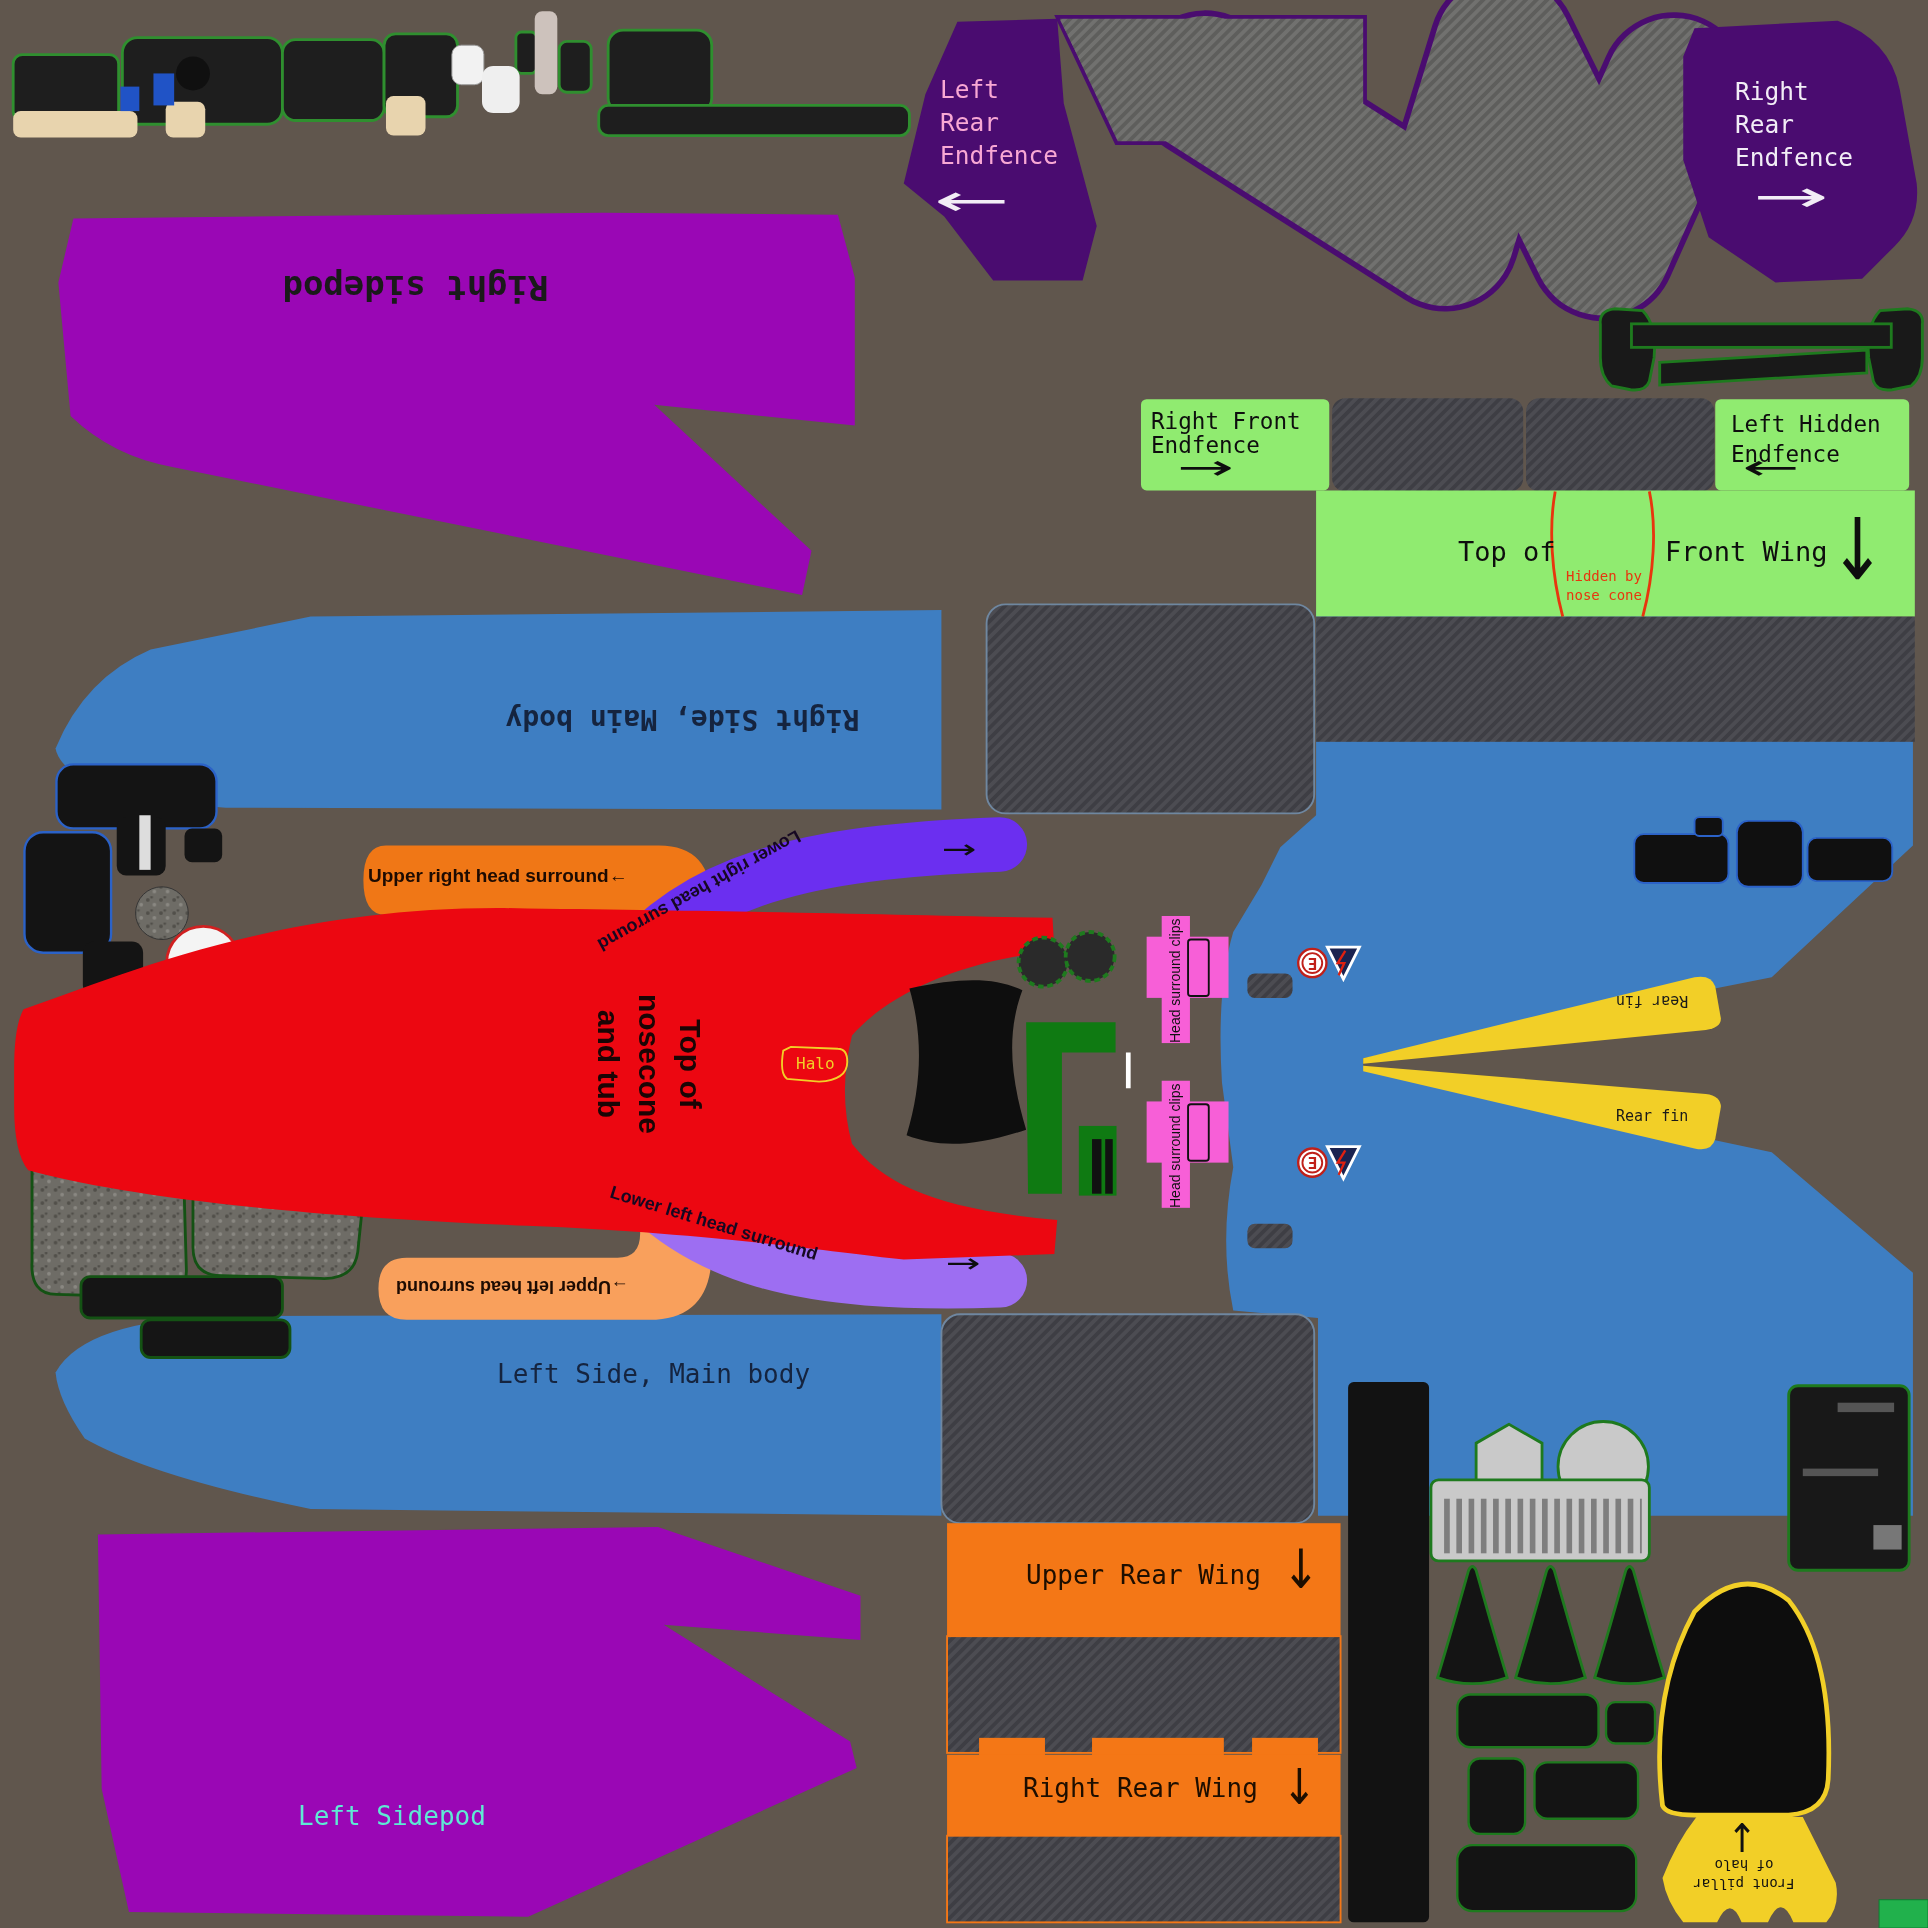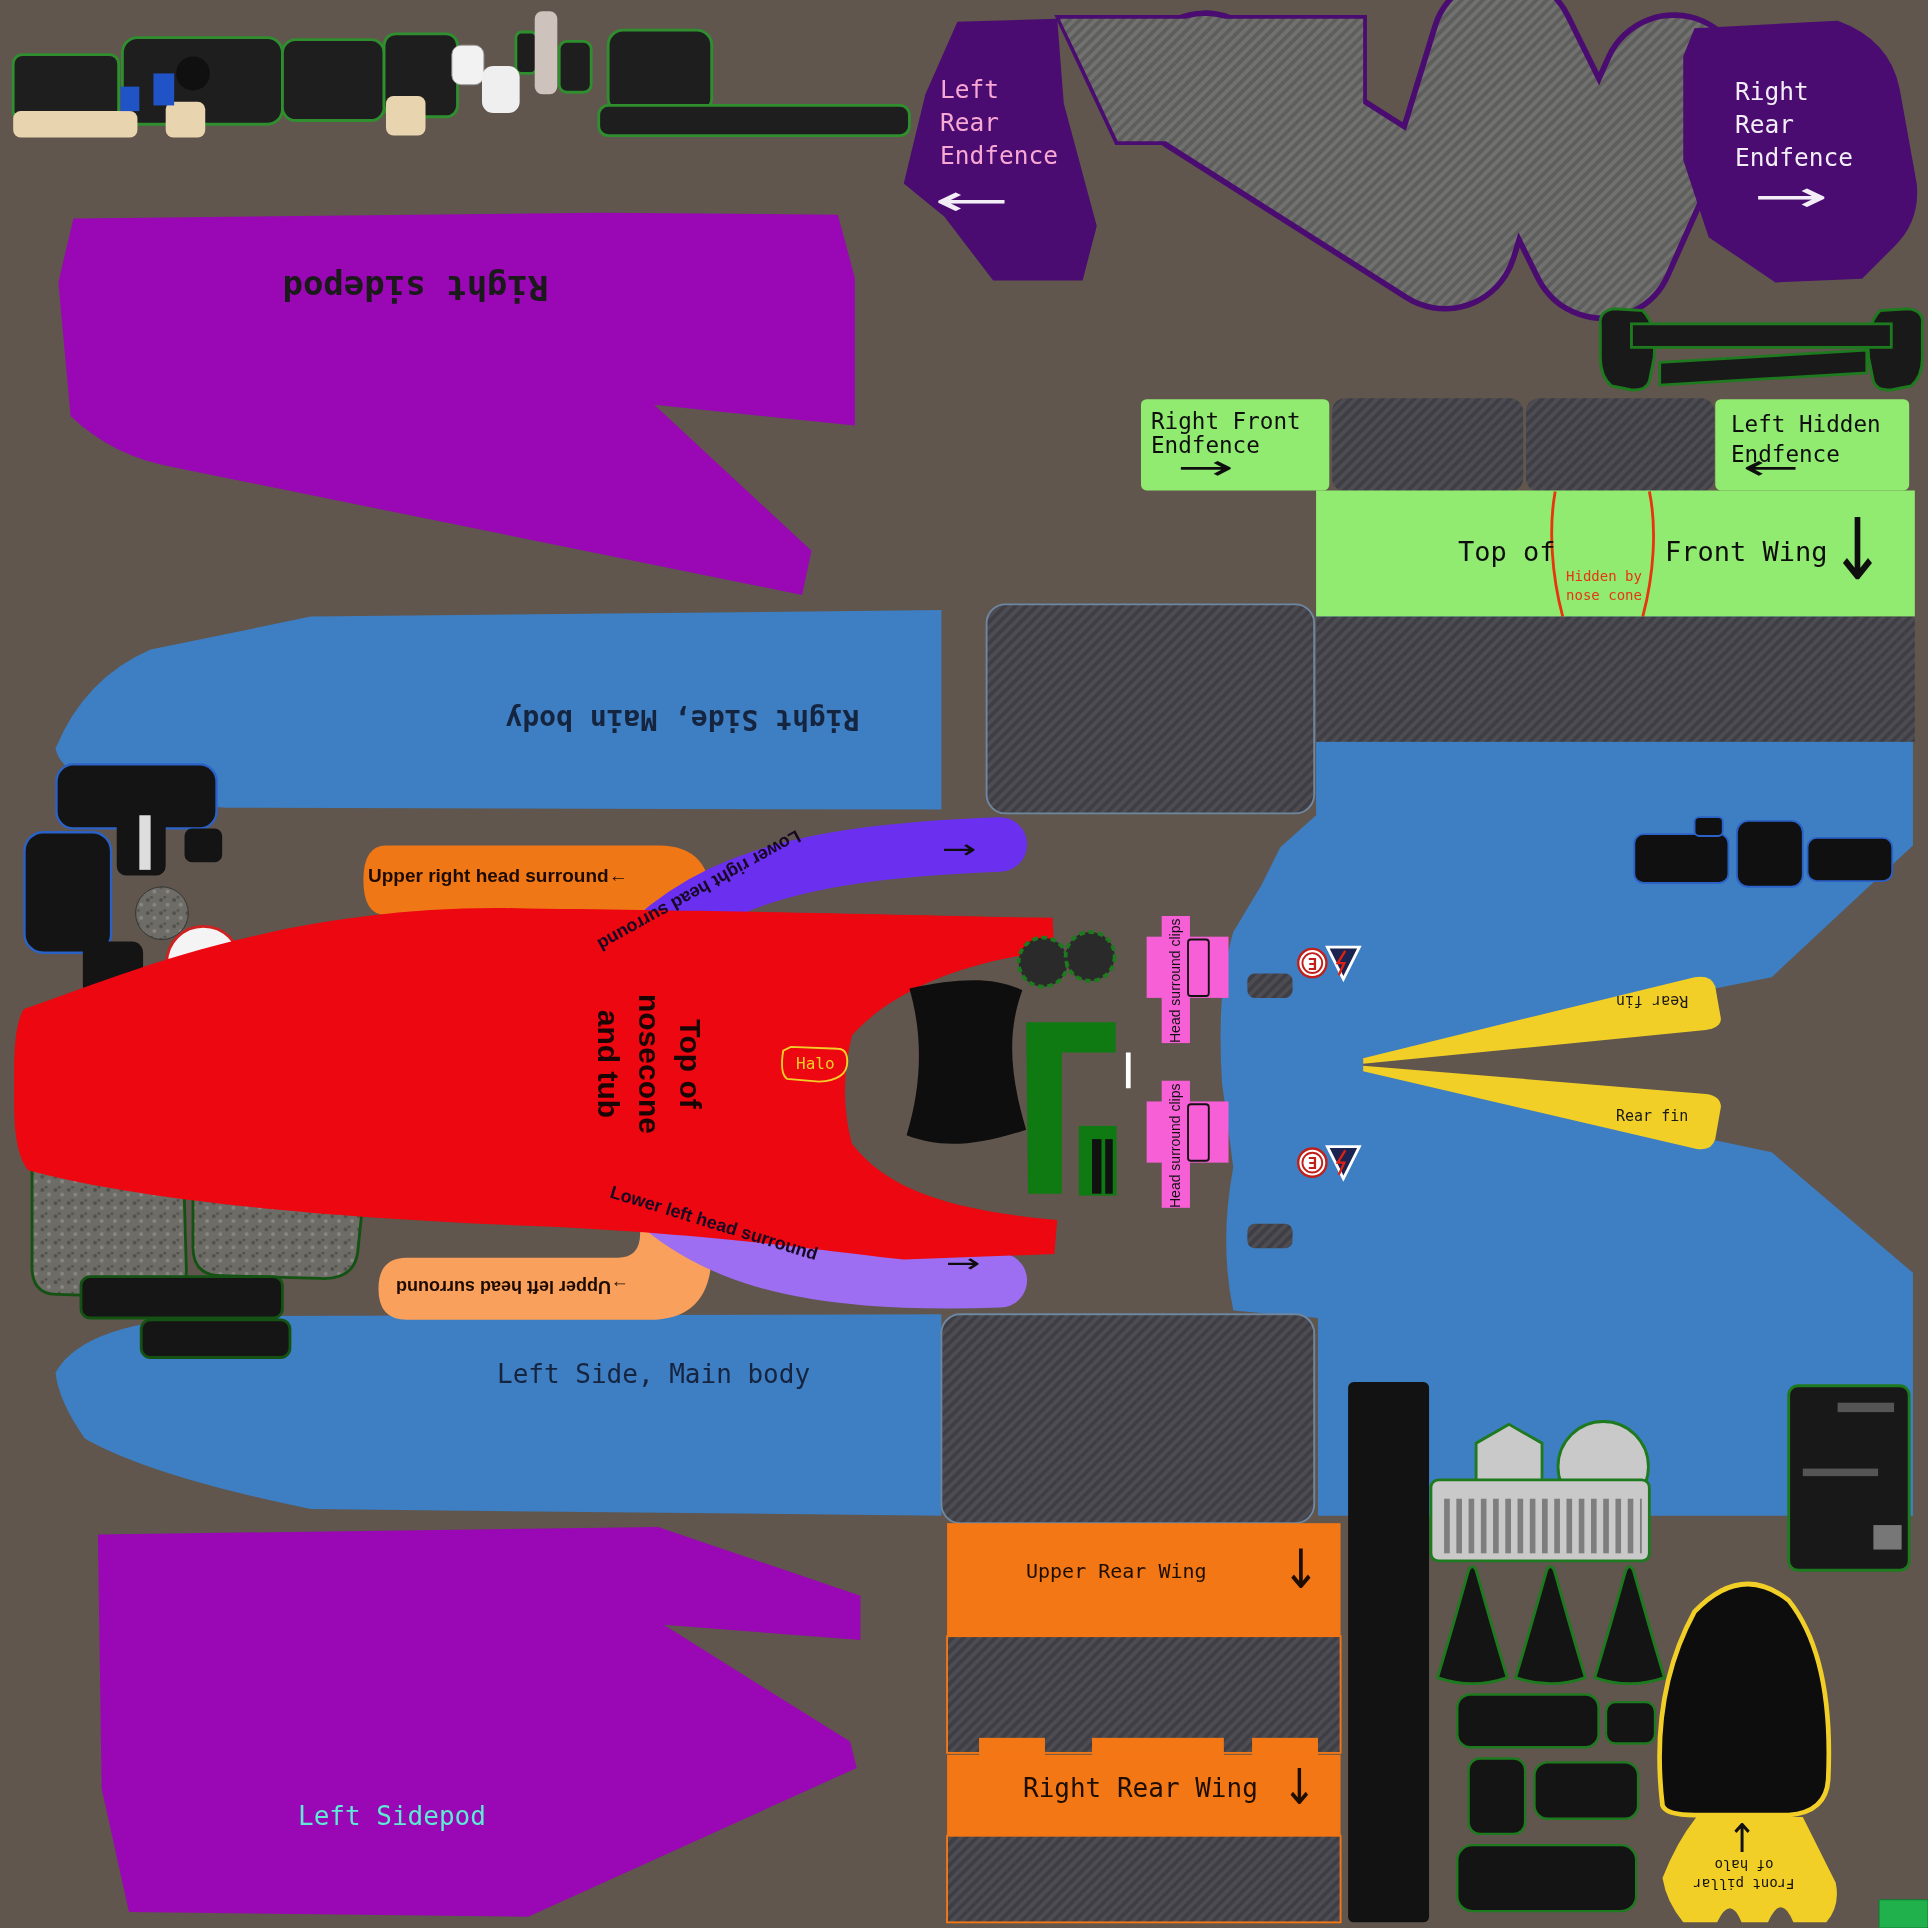--- a/index.html
+++ b/index.html
@@ -266,21 +266,21 @@
 and tub</div>
 
 <div class="lbl mono" style="left:796px;top:1054px;font-size:16px;color:#F2CF27;">Halo</div>
 
 <div class="lbl sans ctr" style="left:1105px;top:972px;width:141px;font-size:14px;color:#111111;transform:rotate(-90deg);">Head surround clips</div>
 <div class="lbl sans ctr" style="left:1105px;top:1137px;width:141px;font-size:14px;color:#111111;transform:rotate(-90deg);">Head surround clips</div>
 
 <div class="lbl mono r180" style="left:1616px;top:991px;font-size:15px;color:#1A1A1A;">Rear fin</div>
 <div class="lbl mono" style="left:1616px;top:1107px;font-size:15px;color:#1A1A1A;">Rear fin</div>
 
-<div class="lbl mono" style="left:1026px;top:1559px;font-size:20px;color:#1D0E00;">Upper Rear Wing</div>
+<div class="lbl mono" style="left:1026px;top:1559px;font-size:26px;color:#1D0E00;">Upper Rear Wing</div>
 <div class="arrow" style="left:1282px;top:1542px;font-size:45px;color:#1D0E00;transform:scaleY(1.2);transform-origin:center top;">↓</div>
 
 <div class="lbl mono" style="left:1023px;top:1772px;font-size:26px;color:#1D0E00;">Right Rear Wing</div>
 <div class="arrow" style="left:1282px;top:1763px;font-size:41px;color:#1D0E00;transform:scaleY(1.2);transform-origin:center top;">↓</div>
 
 <div class="lbl mono ctr r180" style="left:1678px;top:1855px;width:132px;font-size:14px;line-height:19px;color:#111111;">Front pillar
 of halo</div>
 <div class="arrow" style="left:1727px;top:1819px;font-size:36px;color:#111111;transform:scaleY(1.1);transform-origin:center top;">↑</div>
 
 </div>

